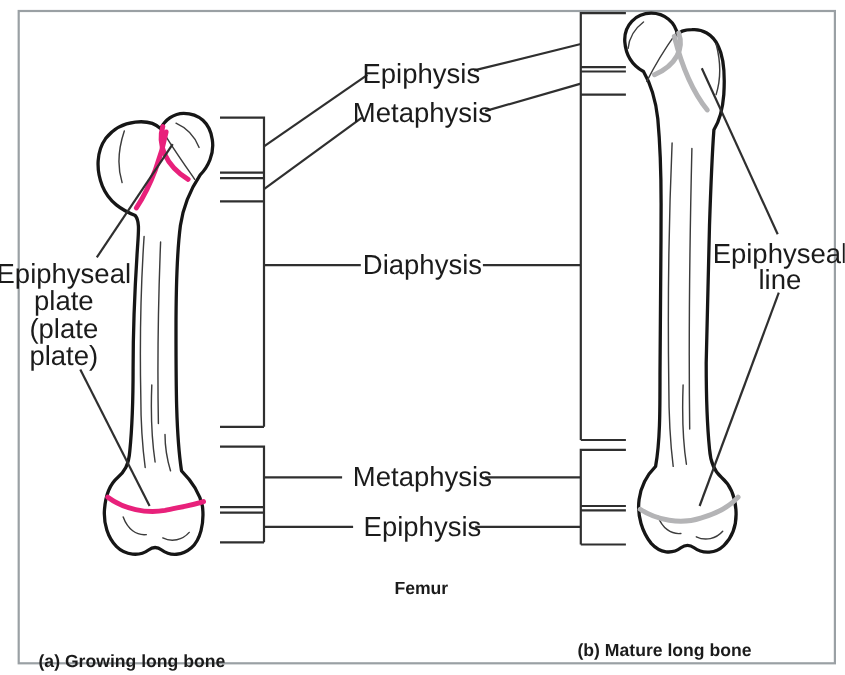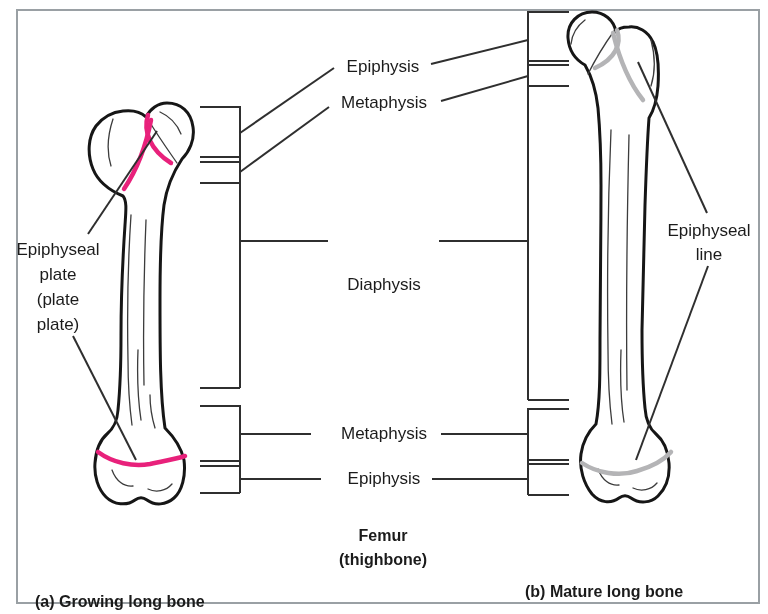--- a/index.html
+++ b/index.html
@@ -7,21 +7,21 @@
     position:relative;
     width:768px;height:614px;
     background:#ffffff;
     overflow:hidden;
     font-family:"Liberation Sans", sans-serif;
   }
   .stage svg{position:absolute;left:0;top:0;}
   .lbl{
     position:absolute;
     font-family:"Liberation Sans", sans-serif;
-    font-size:17px;
+    font-size:25px;
     color:#1b1b1b;
     white-space:nowrap;
     line-height:22px;
   }
   .ctr{transform:translateX(-50%);}
   .multi{text-align:center;white-space:normal;line-height:25px;}
   .multi div{white-space:nowrap;}
   .tight{line-height:24px;}
   .bold{font-weight:700;font-size:16px;}
 </style>
@@ -127,40 +127,39 @@
     <path d="M88,234 L157,131" fill="none" stroke="#2f2f2f" stroke-width="2"></path>
     <path d="M73,336 L136,460" fill="none" stroke="#2f2f2f" stroke-width="2"></path>
     <path d="M638,62 L707,213" fill="none" stroke="#2f2f2f" stroke-width="2"></path>
     <path d="M708,266 L636,460" fill="none" stroke="#2f2f2f" stroke-width="2"></path>
   </svg>
 
   <div class="lbl ctr" style="left:383px;top:56px;">Epiphysis</div>
 
   <div class="lbl ctr" style="left:384px;top:92px;">Metaphysis</div>
 
-  <div class="lbl ctr" style="left:384px;top:230px;margin-top:44px;">Diaphysis</div>
+  <div class="lbl ctr" style="left:384px;top:230px;">Diaphysis</div>
 
   <div class="lbl ctr" style="left:384px;top:423px;">Metaphysis</div>
 
   <div class="lbl ctr" style="left:384px;top:468px;">Epiphysis</div>
 
   <div class="lbl ctr multi" style="left:58px;top:237px;">
     <div>Epiphyseal</div>
     <div>plate</div>
     <div>(plate</div>
     <div>plate)</div>
   </div>
 
   <div class="lbl ctr multi tight" style="left:709px;top:219px;">
     <div>Epiphyseal</div>
     <div>line</div>
   </div>
 
   <div class="lbl ctr multi tight bold" style="left:383px;top:524px;">
     <div>Femur</div>
-    <div>(thighbone)</div>
   </div>
 
   <div class="lbl bold" style="left:35px;top:581px;margin-top:10px;">(a) Growing long bone</div>
 
   <div class="lbl bold" style="left:525px;top:581px;">(b) Mature long bone</div>
 
 </div>
 
 </body></html>

